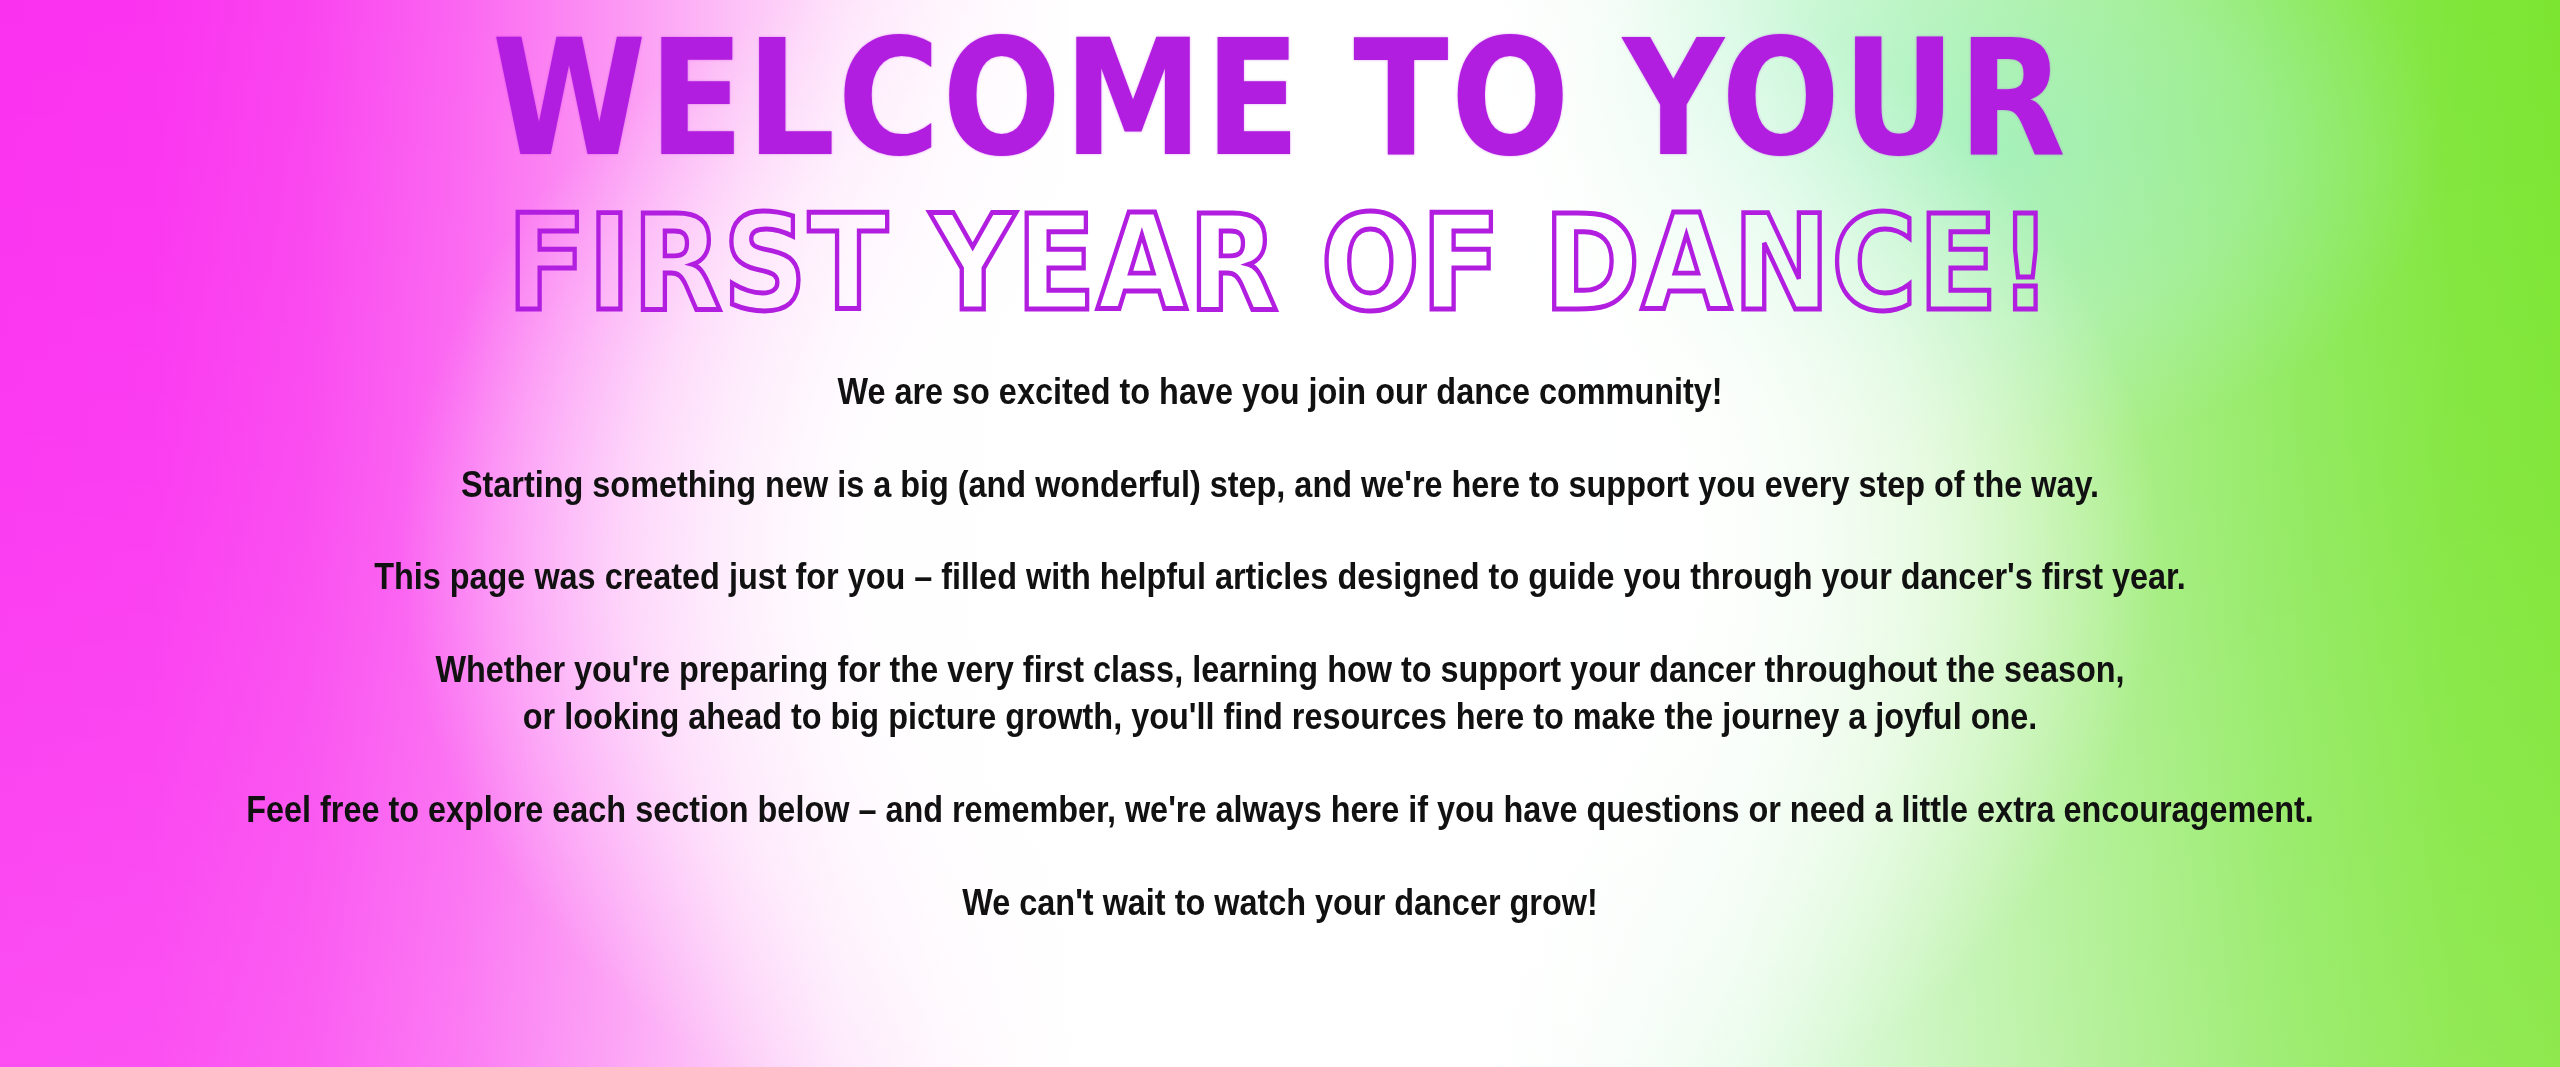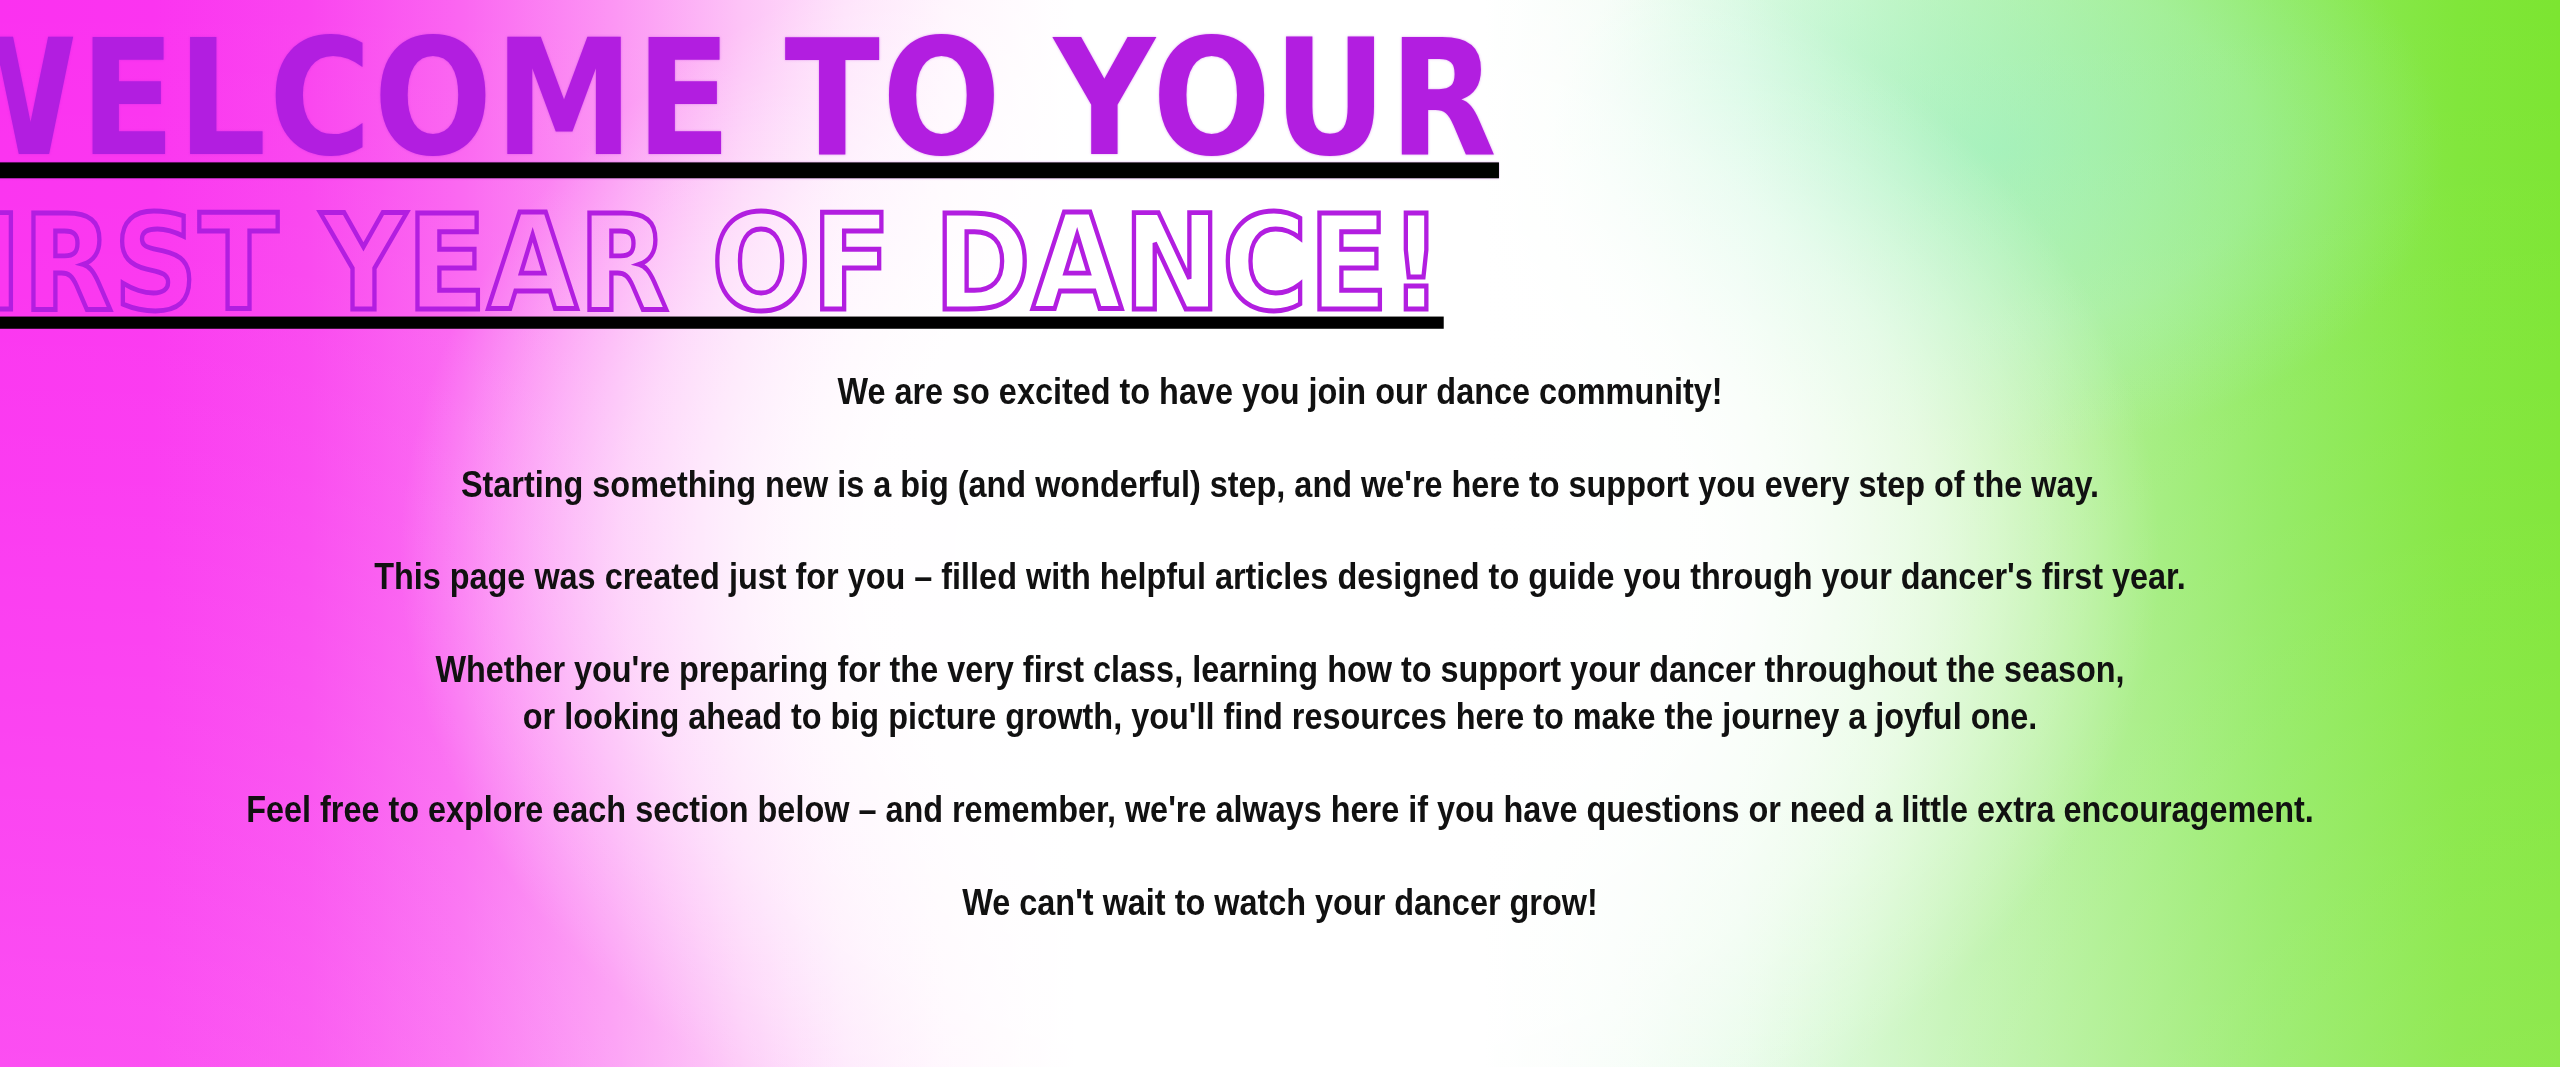--- a/index.html
+++ b/index.html
@@ -82,23 +82,22 @@
     width: 100%;
     height: 100%;
     display: flex;
     flex-direction: column;
     align-items: center;
   }
 
   
   .headline-block {
     width: 100%;
-    text-align: left;
+    text-align: center;
     user-select: none;
-    text-decoration: underline;
   }
 
   .headline-line1 {
     display: block;
     margin-top: 16px;
     font-family: "DejaVu Sans", sans-serif;
     font-weight: 700;
     font-size: 132px;
     line-height: 1.02;
     letter-spacing: 2px;

